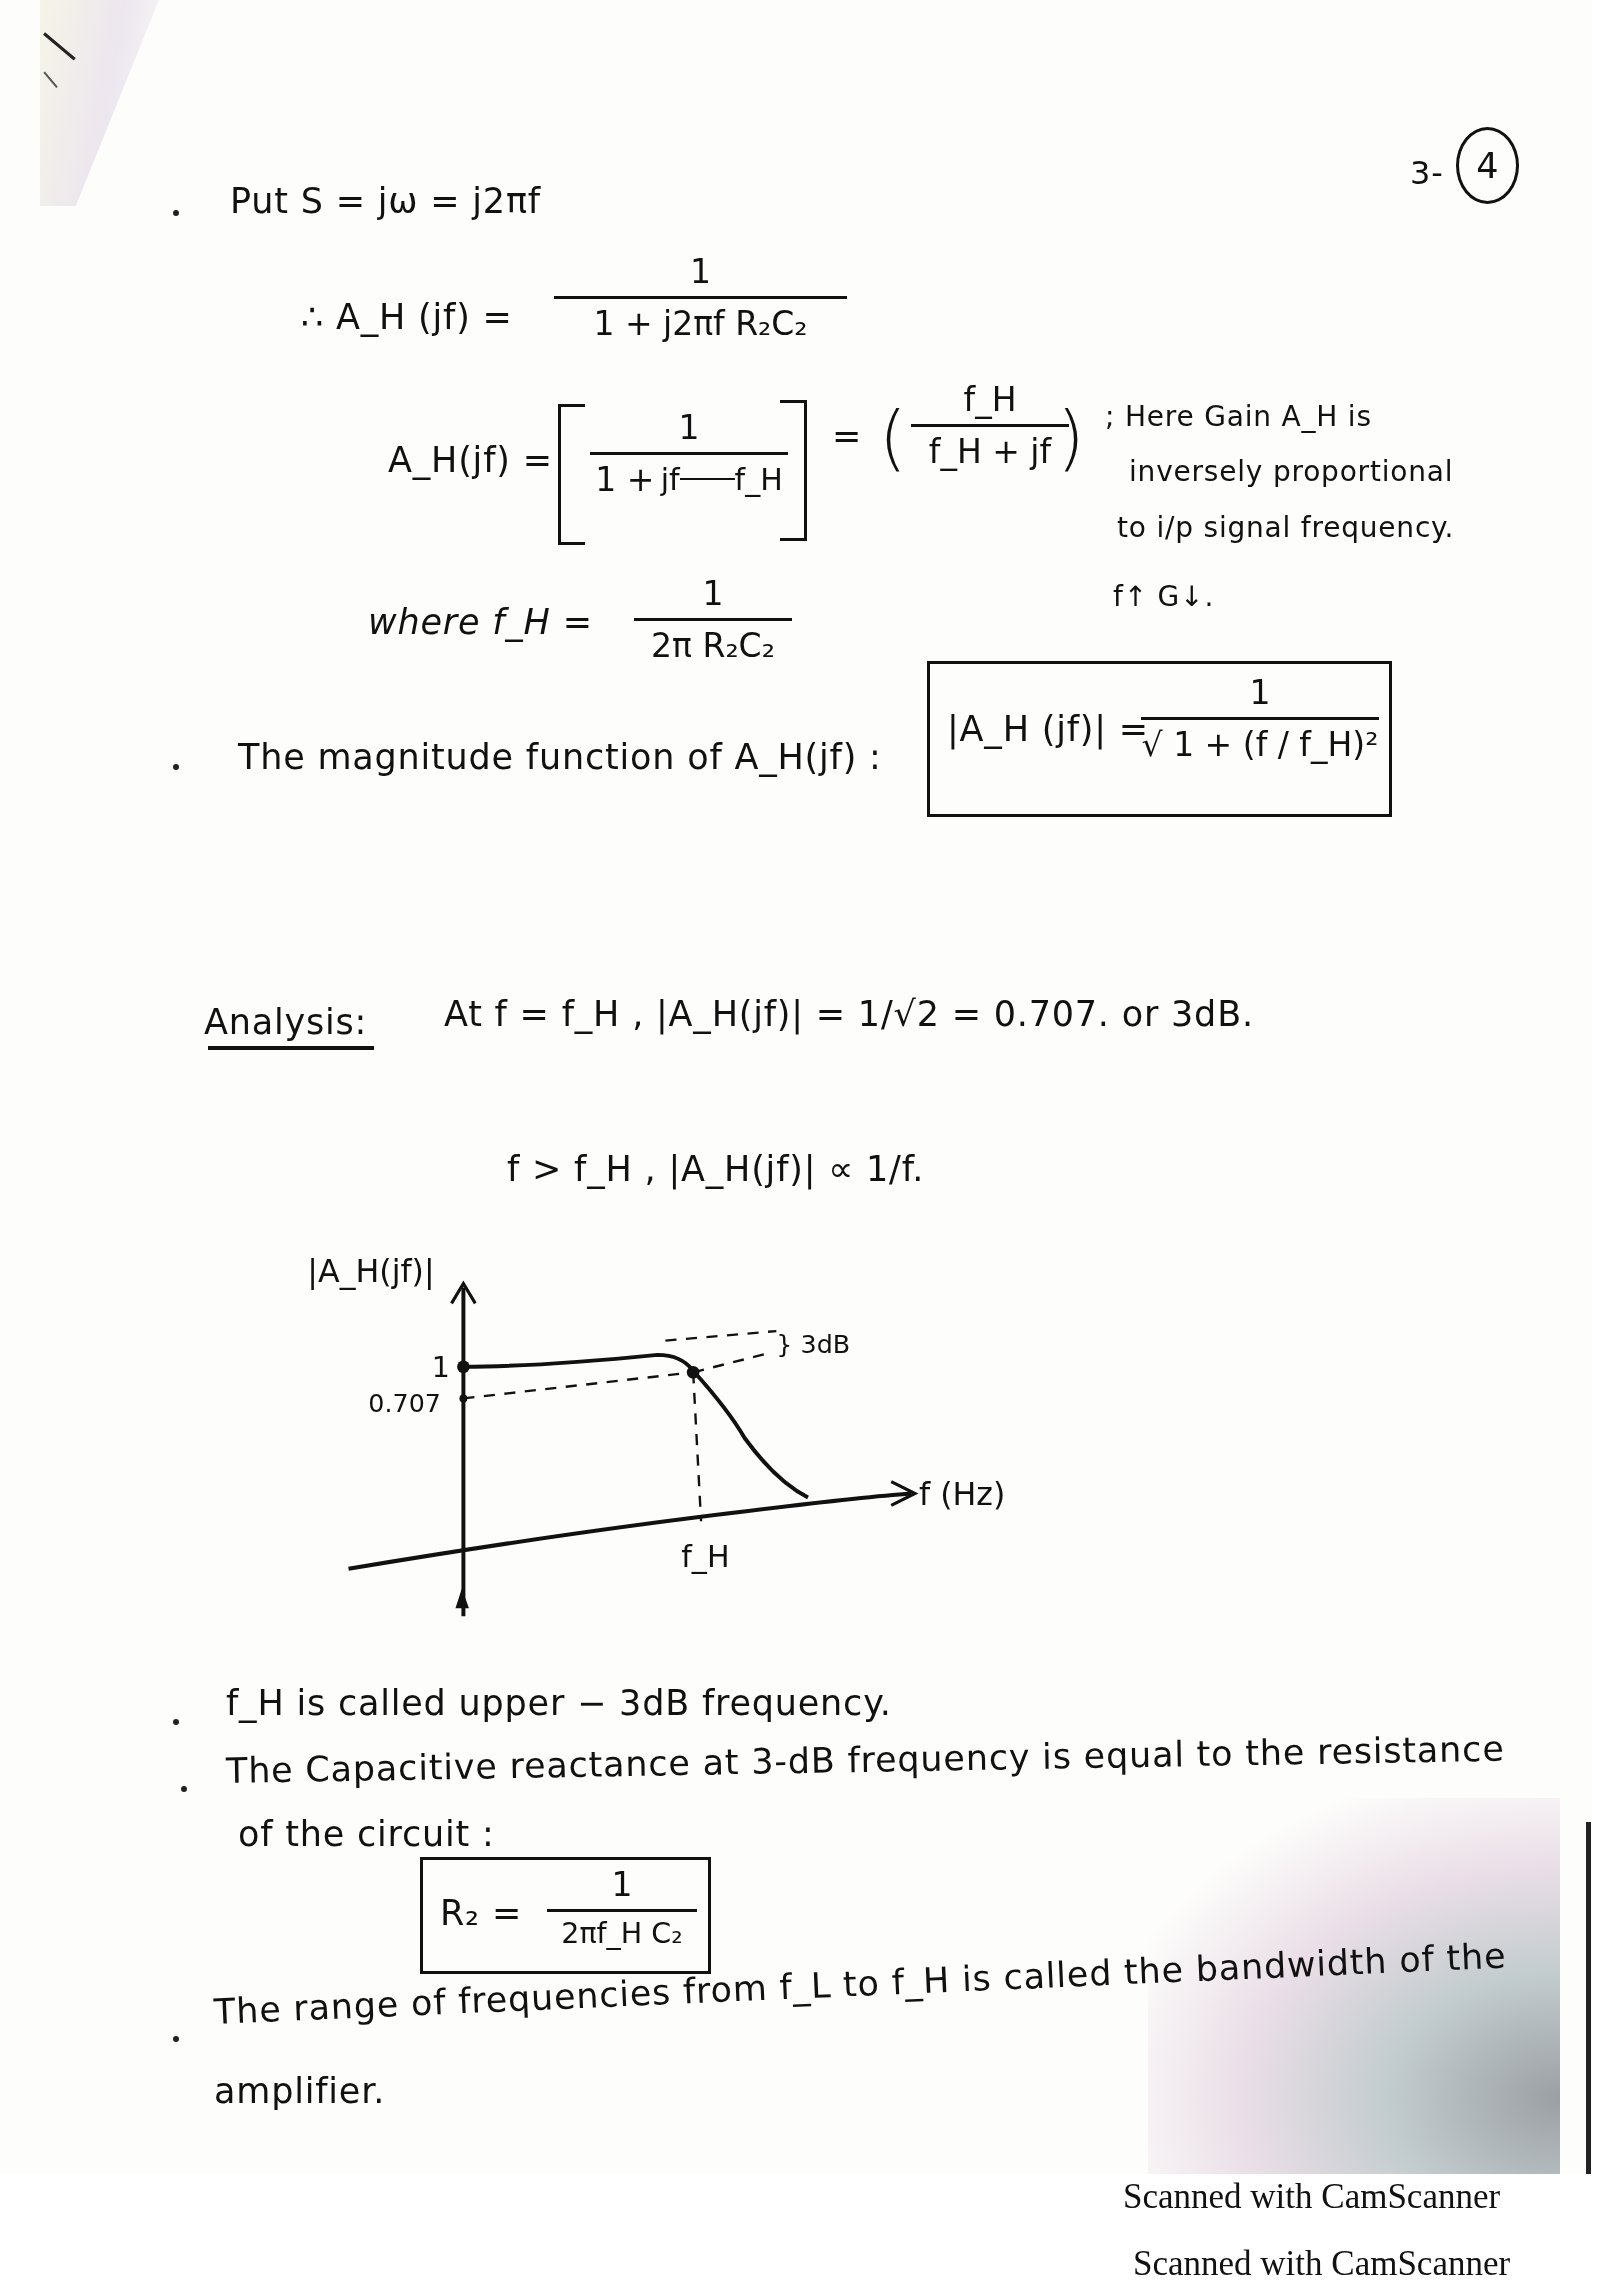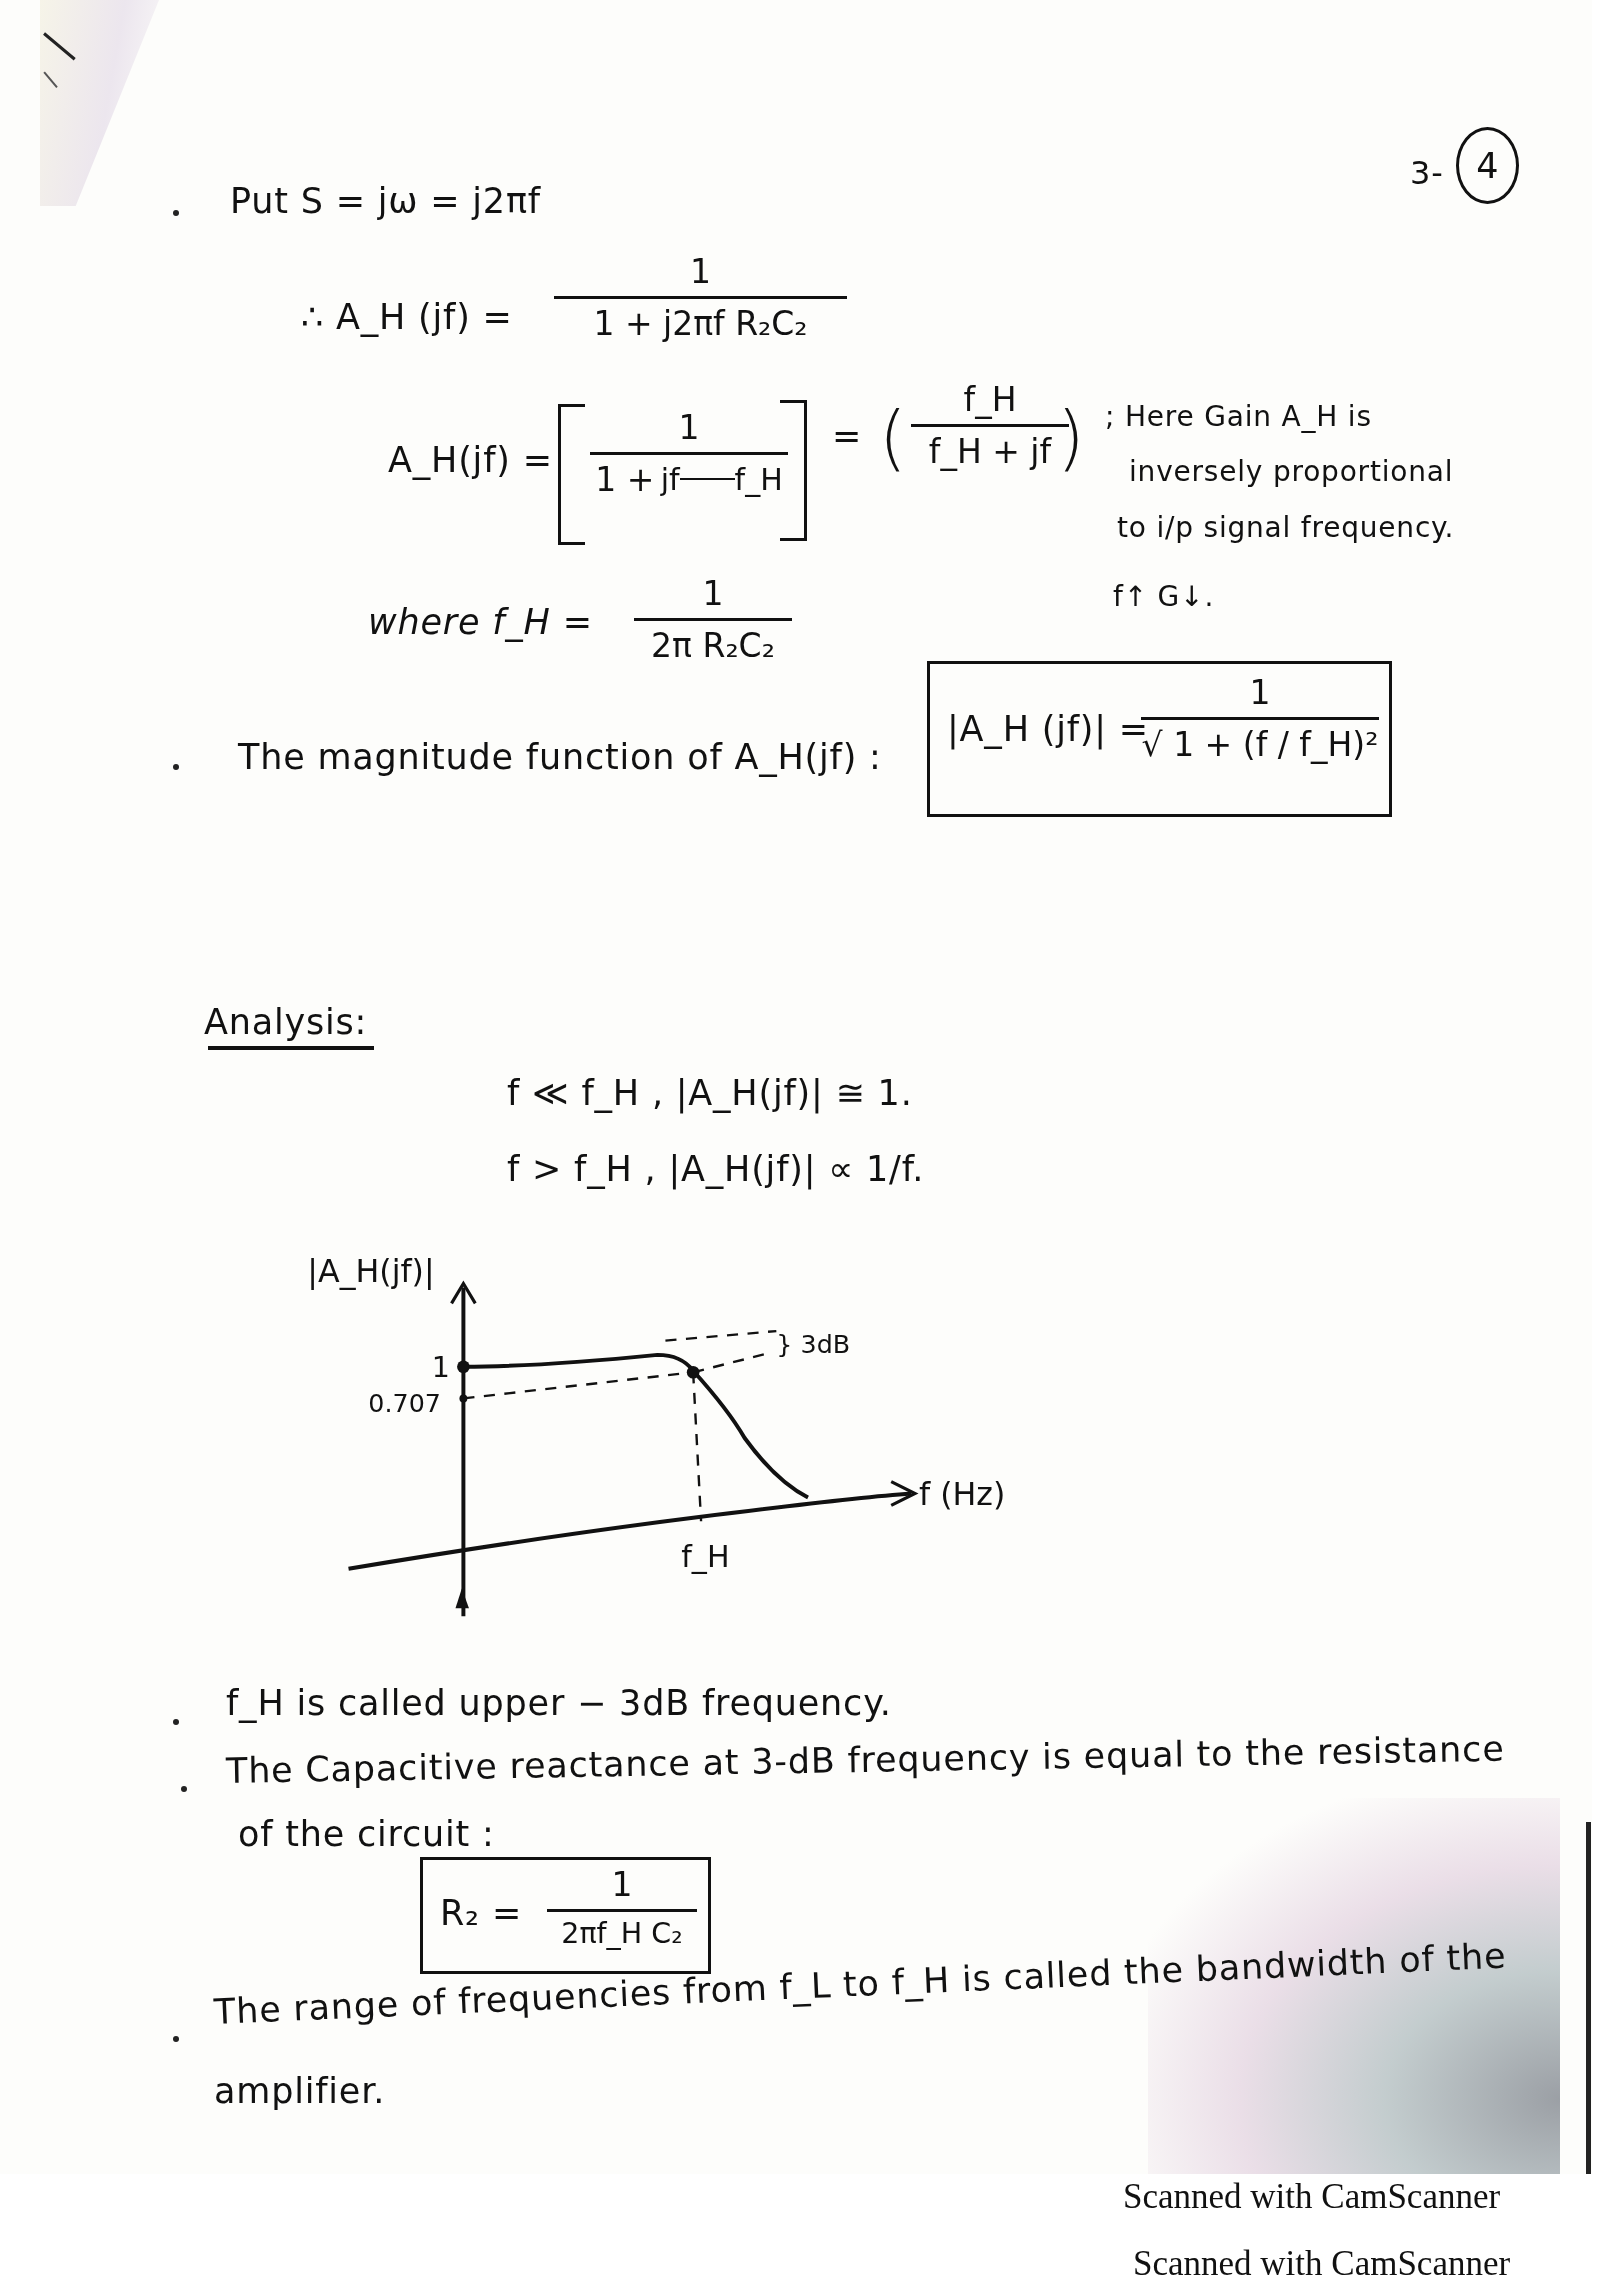--- a/index.html
+++ b/index.html
@@ -107,21 +107,21 @@
   <span class="hw" style="left:947px; top:709px;">|A_H (jf)| =</span>
   <div class="frac" style="left:1141px; top:673px; width:238px;">
     <span class="num">1</span>
     <span class="bar"></span>
     <span class="den">√ 1 + (f / f_H)²</span>
   </div>
 
 
   <span class="hw" style="left:204px; top:1002px;">Analysis:</span>
   <div class="underline" style="left:208px; top:1046px; width:166px;"></div>
-  <span class="hw" style="left:507px; top:1073px;">f ≪ f_H ,   |A_H(jf)| ≅ 1.</span>
+  <span class="hw" style="left:444px; top:994px;">At  f = f_H ,   |A_H(jf)| = 1/√2 = 0.707. or  3dB.</span>
   <span class="hw" style="left:507px; top:1149px;">f &gt; f_H ,   |A_H(jf)| ∝ 1/f.</span>
 
   <svg style="position:absolute; left:301px; top:1236px;" width="713" height="412" viewBox="0 0 900 520">
 
     <line x1="205" y1="480" x2="205" y2="65" stroke="#111" stroke-width="5"></line>
     <path d="M190 85 L205 60 L220 85" fill="none" stroke="#111" stroke-width="4"></path>
 
     <path d="M60 420 Q300 380 500 355 T770 325" fill="none" stroke="#111" stroke-width="5"></path>
     <path d="M745 310 L775 325 L745 340" fill="none" stroke="#111" stroke-width="4"></path>
 

